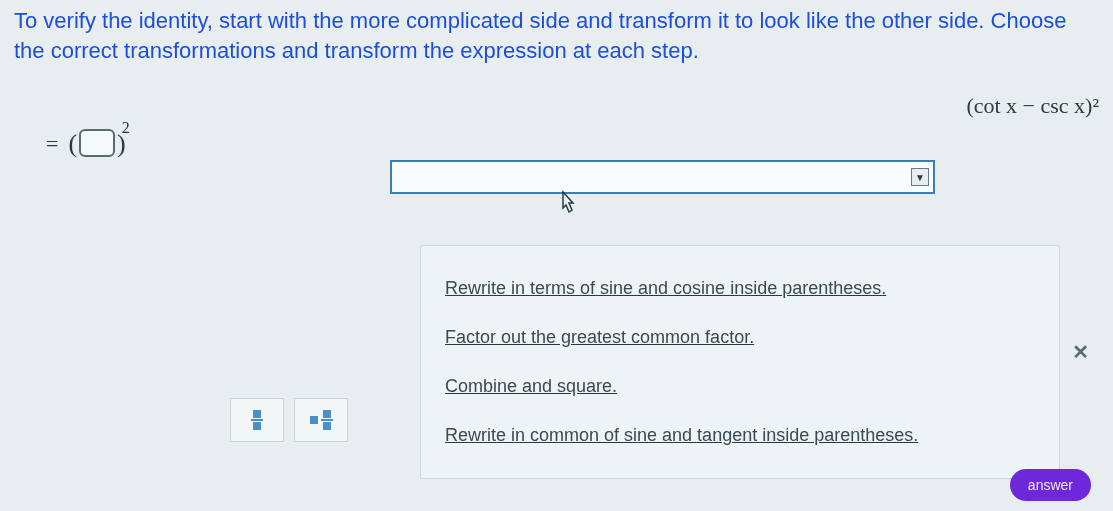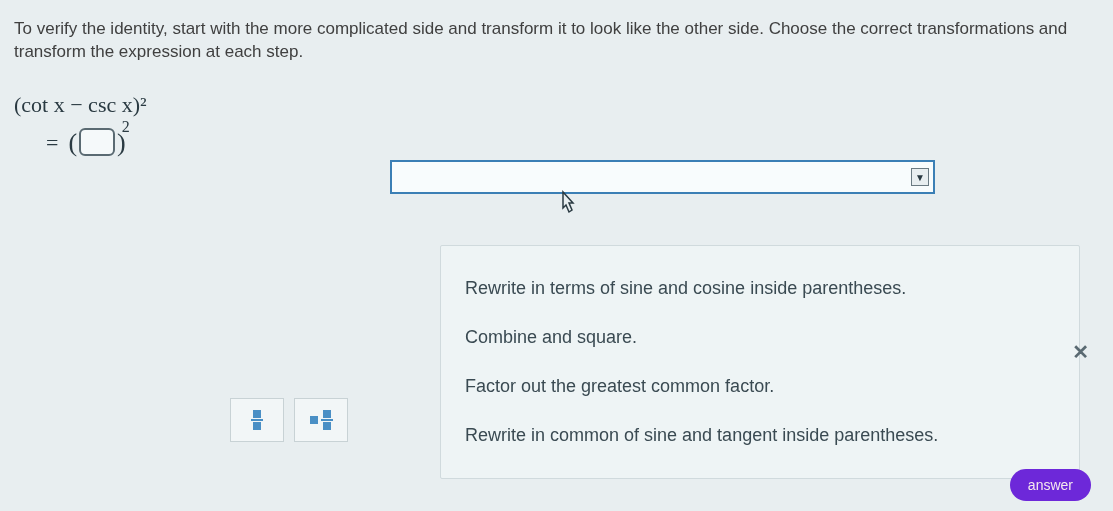--- a/index.html
+++ b/index.html
@@ -6,32 +6,33 @@
     body {
       font-family: Arial, Helvetica, sans-serif;
       background: #e8eef0;
       width: 1113px;
       height: 511px;
       position: relative;
       color: #2a3a42;
       overflow: hidden;
     }
     .instruction {
-      font-size: 17px;
+      font-size: 22px;
       line-height: 1.35;
-      padding: 18px 14px 0 14px;
-      color: #404040;
+      padding: 6px 14px 0 14px;
+      color: #1d4ed8;
     }
     .expression-area {
       padding: 28px 14px 0 14px;
       font-size: 20px;
     }
     .math-line1 {
       font-family: "Times New Roman", serif;
       font-size: 22px;
+      text-align: right;
     }
     .math-line2 {
       display: flex;
       align-items: center;
       gap: 10px;
       margin-top: 10px;
       padding-left: 32px;
     }
     .eq-sign {
       font-family: "Times New Roman", serif;
@@ -83,26 +84,27 @@
       position: absolute;
       top: 190px;
       left: 555px;
       font-size: 22px;
       color: #2a3a42;
       pointer-events: none;
     }
     .options-panel {
       position: absolute;
       top: 245px;
-      left: 440px;
+      left: 420px;
       width: 640px;
       background: #eef4f5;
       border: 1px solid #d0dadd;
       border-radius: 2px;
       padding: 18px 24px;
+      text-decoration: underline;
     }
     .option-item {
       font-size: 18px;
       color: #3a4a52;
       padding: 14px 0;
       cursor: pointer;
     }
     .toolbar {
       position: absolute;
       top: 398px;
@@ -187,22 +189,22 @@
 </div>
 
 <div class="cursor-icon">
   <svg width="24" height="28" viewBox="0 0 24 28">
     <path d="M 8 2 L 8 18 L 11 15 L 14 22 L 17 20 L 14 13 L 18 13 Z" fill="none" stroke="#2a3a42" stroke-width="1.5"></path>
   </svg>
 </div>
 
 <div class="options-panel">
   <div class="option-item">Rewrite in terms of sine and cosine inside parentheses.</div>
+  <div class="option-item">Factor out the greatest common factor.</div>
   <div class="option-item">Combine and square.</div>
-  <div class="option-item">Factor out the greatest common factor.</div>
   <div class="option-item">Rewrite in common of sine and tangent inside parentheses.</div>
 </div>
 
 <div class="toolbar">
   <div class="tool-btn">
     <div class="frac-icon">
       <div class="frac-box"></div>
       <div class="frac-line"></div>
       <div class="frac-box"></div>
     </div>

